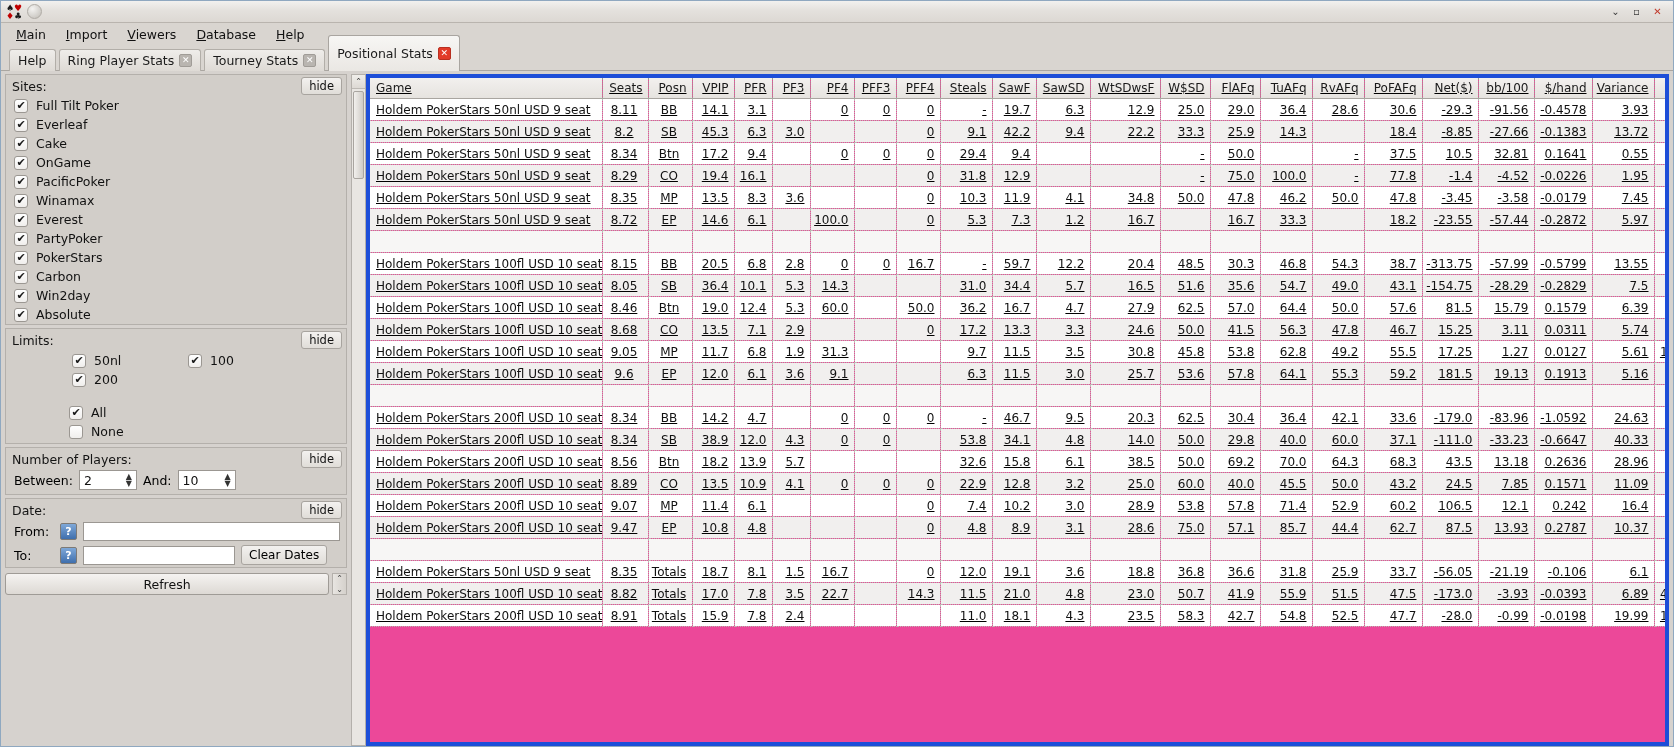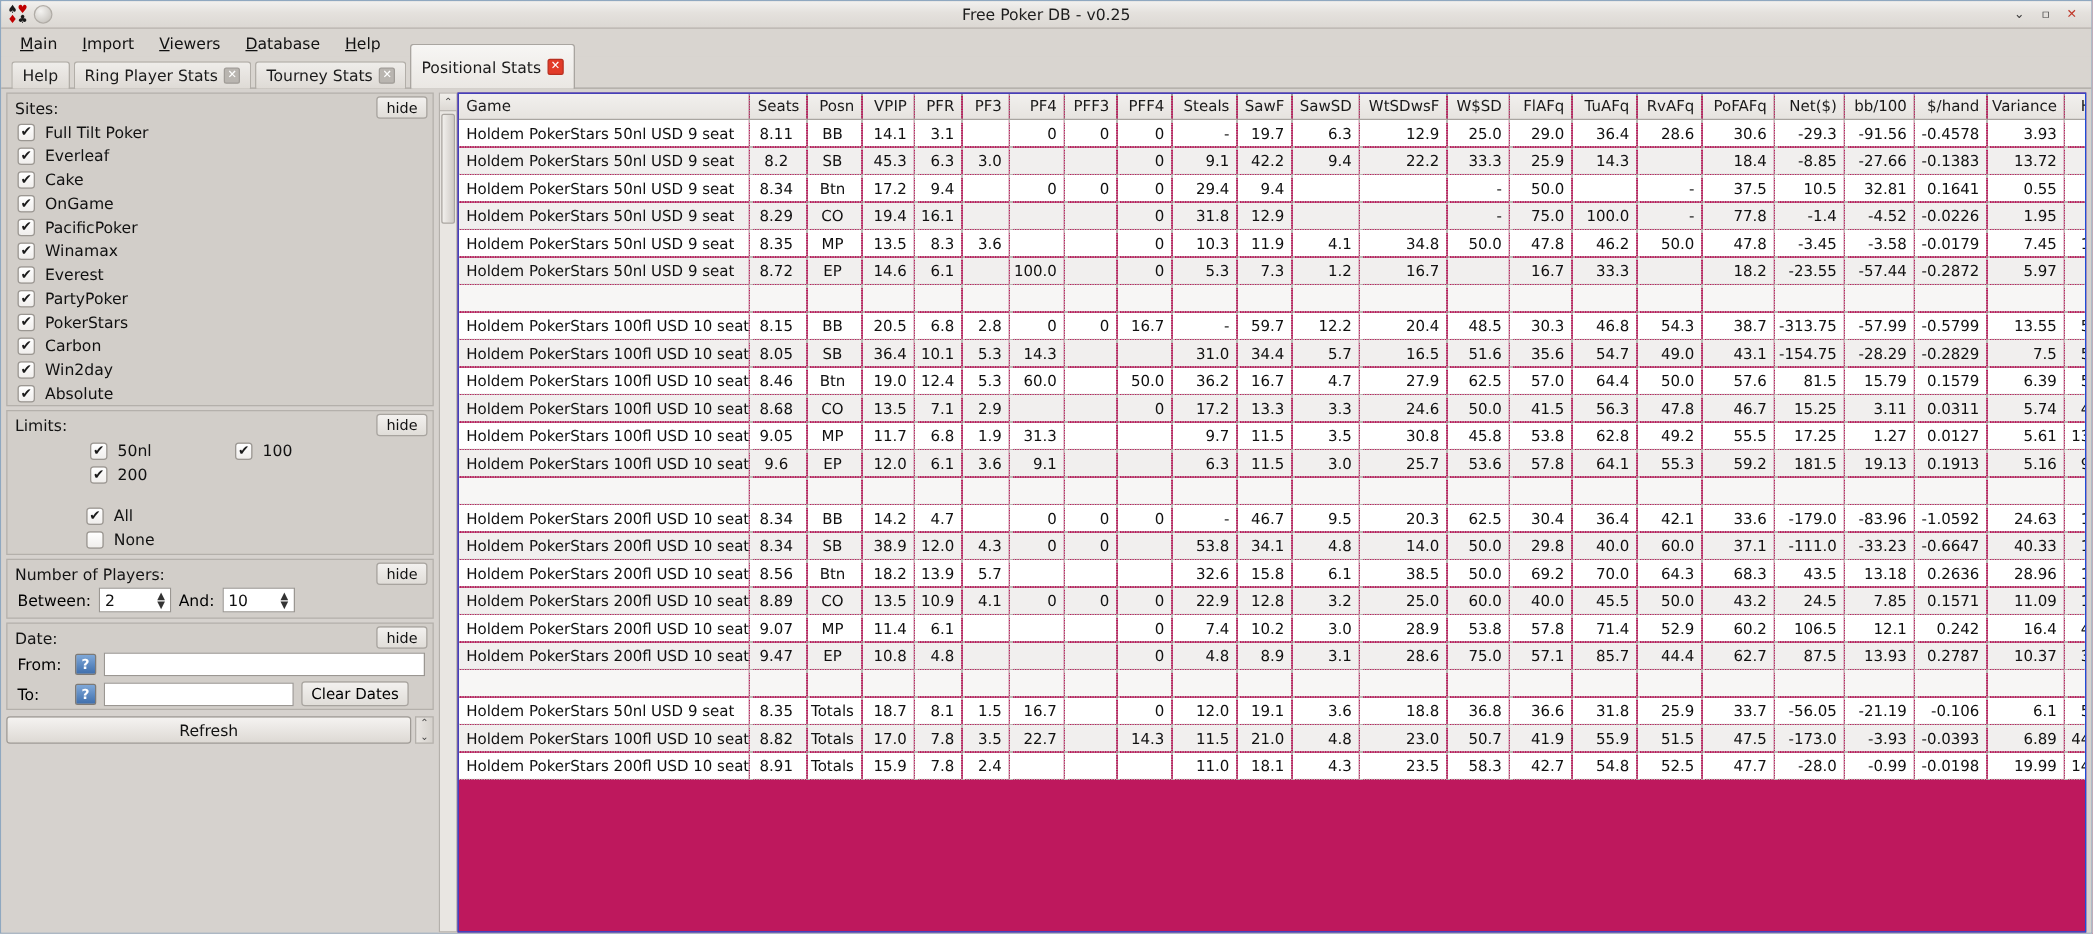--- a/index.html
+++ b/index.html
@@ -248,23 +248,24 @@
     border-bottom: 1px solid #bdb9b4;
   }
   .vsb-thumb {
     width: 11px; height: 88px; margin-top: 2px;
     background: linear-gradient(to right, #f2f0ed, #cfcbc6);
     border: 1px solid #a9a5a0; border-radius: 2px;
   }
   .grid-outer {
     flex: 1 1 auto;
     min-width: 0;
-    border: 1px solid #1d4ed8;
-    background: #be185d;
+    border: 4px solid #1d4ed8;
+    background: #ec4899;
     overflow: hidden;
+    text-decoration: underline;
   }
   table.grid {
     border-collapse: collapse;
     width: 100%;
     table-layout: fixed;
     font-size: 12px;
     color: #111;
   }
   table.grid thead th {
     background: linear-gradient(to bottom, #f2f0ee 0%, #e6e3df 100%);
@@ -311,21 +312,20 @@
   <div class="titlebar">
     <div class="tb-icons">
       <div class="tb-suit">
         <span class="s1">♠</span>
           <span class="s2">♥</span>
           <span class="s3">♦</span>
           <span class="s4">♣</span>
       </div>
       <div class="tb-ball"></div>
     </div>
-    <div class="tb-title">Free Poker DB - v0.25</div>
     <div class="tb-buttons">
       <div class="tb-btn">⌄</div>
       <div class="tb-btn">▫</div>
       <div class="tb-btn close">✕</div>
     </div>
   </div>
 
   <div class="menubar">
     <div class="menu-item"><u>M</u>ain</div>
     <div class="menu-item"><u>I</u>mport</div>

